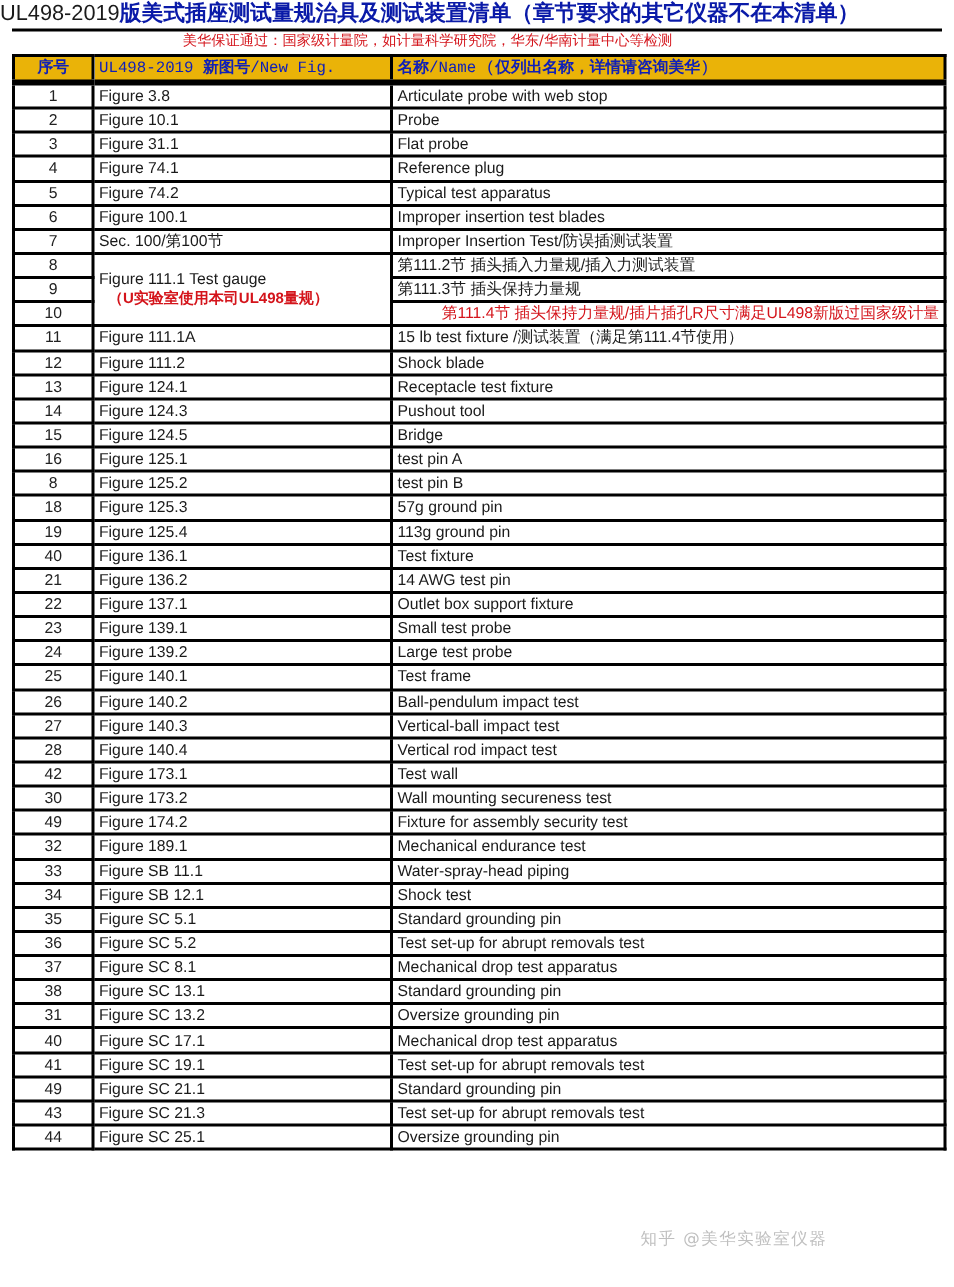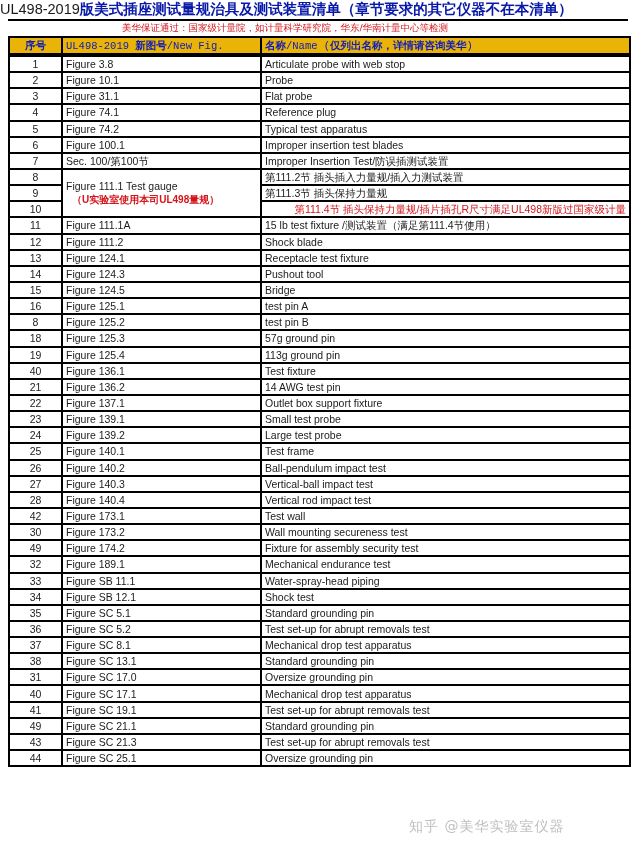--- a/index.html
+++ b/index.html
@@ -22,21 +22,21 @@
     table.list thead th { background: #eab308; color: #1020b8; font-weight: normal; text-align: left;
                  height: 15px; border-bottom-width: 4px; font-family: Liberation Mono, monospace; }
     table.list thead th.h-seq { text-align: center; font-weight: bold; }
     table.list thead th b { font-weight: bold; }
     td.seq { text-align: center; color: #222; }
     td.fig { color: #1a1a1a; }
     td.name { color: #1a1a1a; }
     td.red { color: #d4141b; text-align: right; }
     td.merged { vertical-align: middle; line-height: 16px; margin-top: 16px; }
     td.merged .note { display: block; color: #d4141b; padding-left: 6px; font-size: 10px; font-weight: bold; }
-    .watermark { position: absolute; left: 409px; top: 818px; font-size: 14px; color: rgba(170,170,170,0.75);
+    .watermark { position: absolute; left: 427px; top: 818px; font-size: 11px; color: rgba(170,170,170,0.75);
                  white-space: nowrap; letter-spacing: 1px; }
   </style>
 </head>
 <body>
 
 <div class="title">
   <span class="t-en">UL498-2019</span><span class="t-cn">版美式插座测试量规治具及测试装置清单（章节要求的其它仪器不在本清单）</span>
 </div>
 <div class="title-rule"></div>
 <div class="subtitle">美华保证通过：国家级计量院，如计量科学研究院，华东/华南计量中心等检测</div>
@@ -238,21 +238,21 @@
         <td class="fig">Figure SC 8.1</td>
         <td class="name">Mechanical drop test apparatus</td>
       </tr>
       <tr>
         <td class="seq">38</td>
         <td class="fig">Figure SC 13.1</td>
         <td class="name">Standard grounding pin</td>
       </tr>
       <tr>
         <td class="seq">31</td>
-        <td class="fig">Figure SC 17.0</td>
+        <td class="fig">Figure SC 13.2</td>
         <td class="name">Oversize grounding pin</td>
       </tr>
       <tr>
         <td class="seq">40</td>
         <td class="fig">Figure SC 17.1</td>
         <td class="name">Mechanical drop test apparatus</td>
       </tr>
       <tr>
         <td class="seq">41</td>
         <td class="fig">Figure SC 19.1</td>

